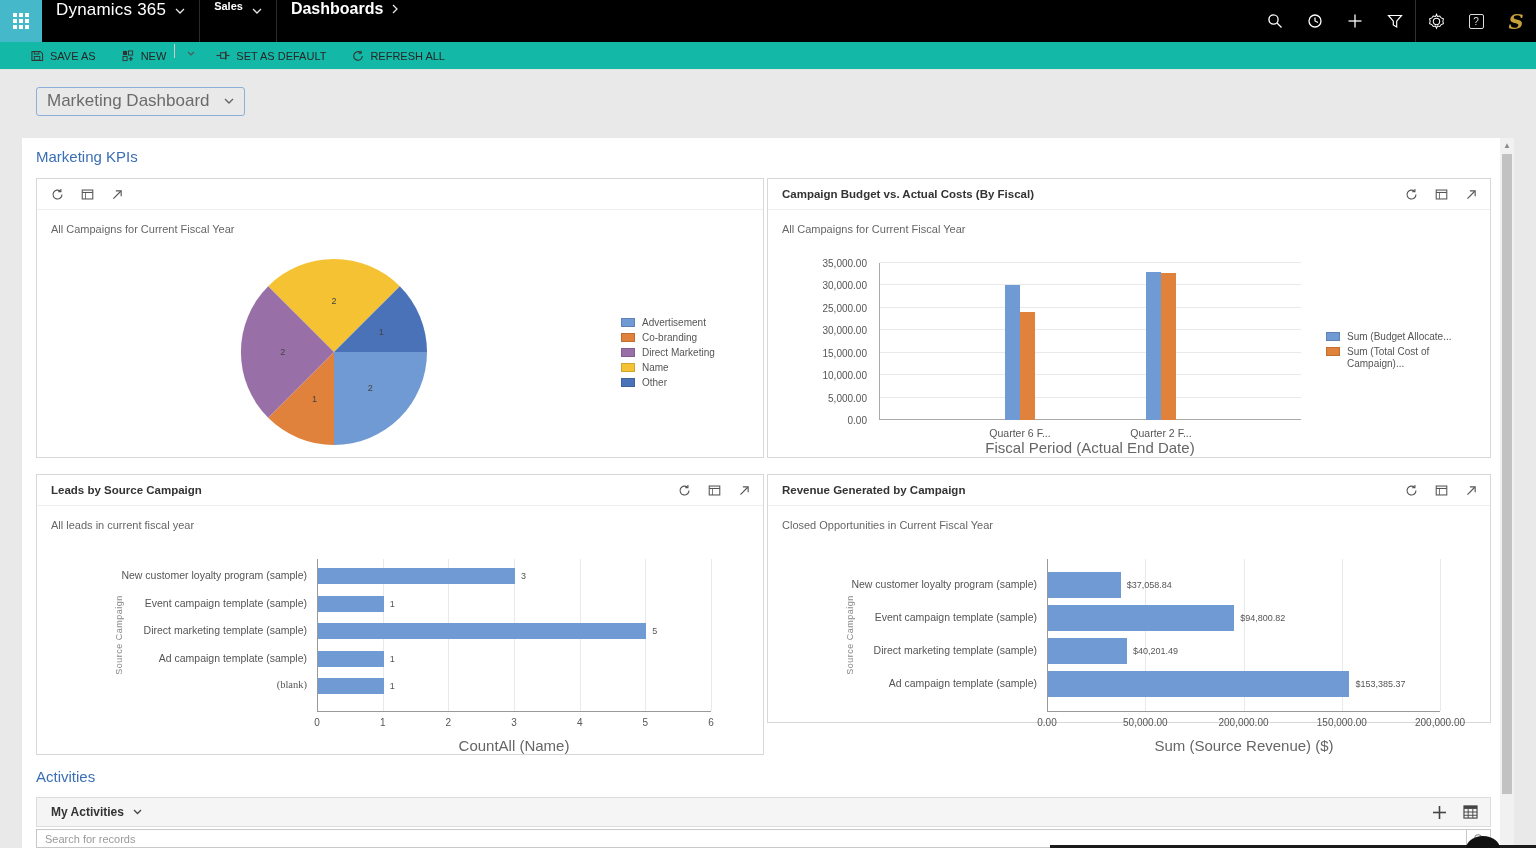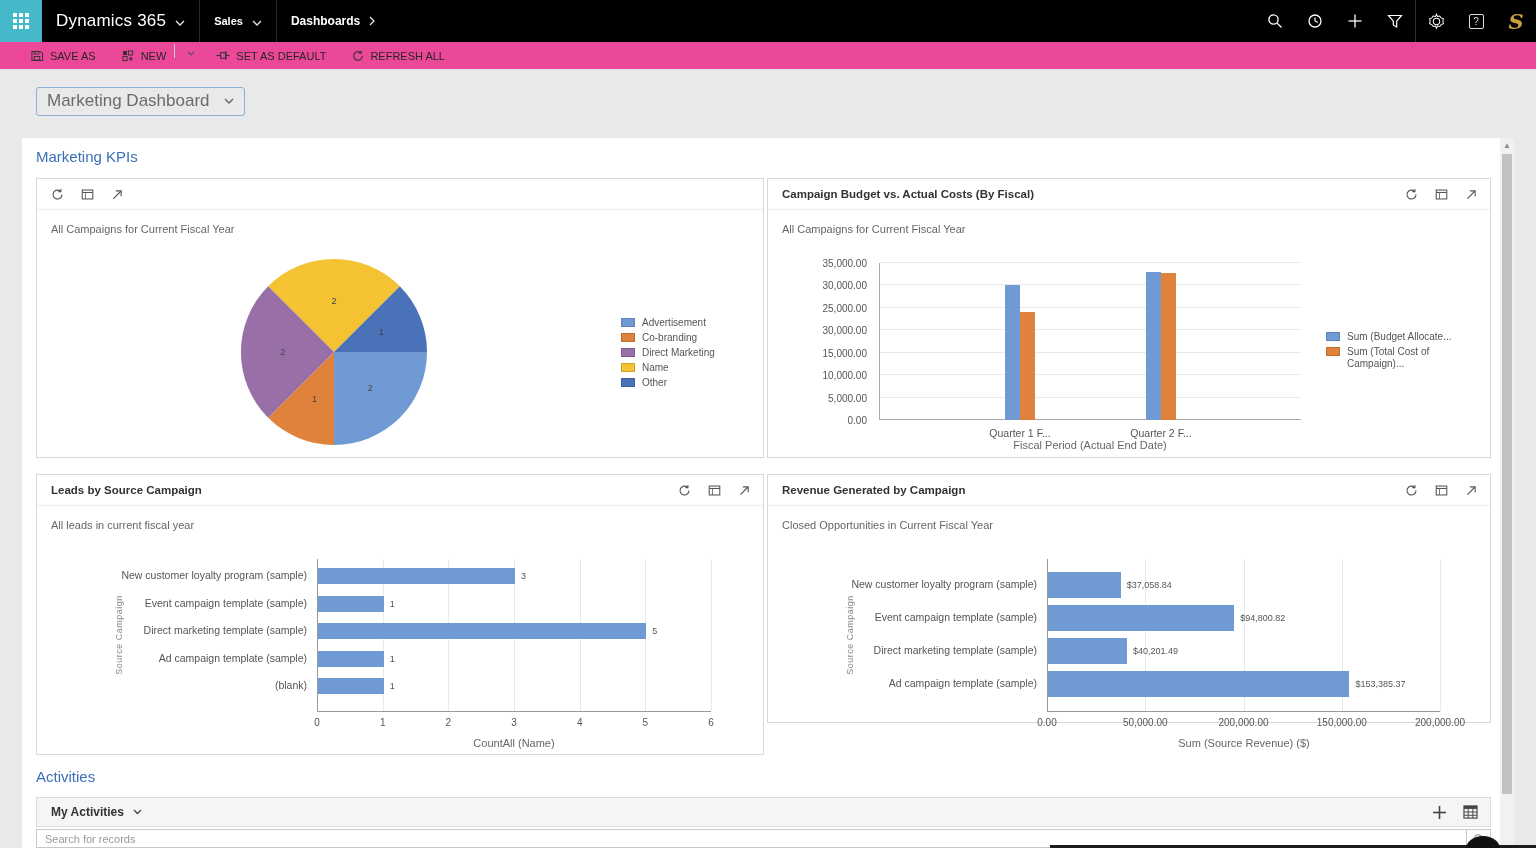--- a/index.html
+++ b/index.html
@@ -4,33 +4,33 @@
 <style>
   * { box-sizing: border-box; margin: 0; padding: 0; }
   html,body { width:1536px; height:848px; overflow:hidden; }
   body { font-family:"Liberation Sans", sans-serif; background:#e9e9e9; position:relative; }
 
   
   .topnav { position:absolute; top:0; left:0; width:100%; height:42px; background:#000; display:flex; align-items:stretch; color:#fff; z-index:10;}
   .waffle { width:42px; height:42px; background:#45b9c9; display:flex; align-items:center; justify-content:center; cursor:pointer;}
   .waffle-grid { display:grid; grid-template-columns:repeat(3,4px); grid-template-rows:repeat(3,4px); gap:2px;}
   .waffle-grid i { background:#fff; }
-  .nav-seg { display:flex; align-items:center; padding:0 14px; border-right:1px solid #2a2a2a; cursor:pointer;}
+  .nav-seg { display:flex; align-items:flex-start; padding:0 14px; border-right:1px solid #2a2a2a; cursor:pointer;}
   .app-name { font-size:17px; font-weight:400; letter-spacing:.2px; }
   .area-name { font-size:11px; font-weight:700; }
-  .crumb { font-size:12px; font-weight:700; }
+  .crumb { font-size:16px; font-weight:700; }
   .chev { margin-left:9px; opacity:.9; }
   .nav-right { margin-left:auto; display:flex; align-items:center; }
   .nav-icon { width:40px; height:42px; display:flex; align-items:center; justify-content:center; cursor:pointer; }
   .nav-divider { width:1px; height:42px; background:#2f2f2f; }
   .help-box { width:15px; height:15px; border:1px solid #ddd; border-radius:2px; font-size:10px; display:flex; align-items:center; justify-content:center; color:#ddd;}
   .s-logo { font-family:"DejaVu Serif", serif; font-style:italic; font-weight:700; font-size:21px; color:#c9a13b; }
 
   
-  .cmdbar { position:absolute; top:42px; left:0; width:100%; height:28px; background:#ec4899; border-bottom:1px solid #e3e3e3; display:flex; align-items:flex-start; padding-left:18px; z-index:9;}
+  .cmdbar { position:absolute; top:42px; left:0; width:100%; height:28px; background:#14b8a6; border-bottom:1px solid #e3e3e3; display:flex; align-items:flex-start; padding-left:18px; z-index:9;}
   .cmd { display:flex; align-items:center; gap:6px; font-size:11px; color:#262626; padding:0 13px; height:100%; cursor:pointer; white-space:nowrap;}
   .cmd svg { flex:0 0 auto; }
   .cmd-split { display:flex; align-items:center; color:#666; }
   .cmd-split .bar { width:1px; height:14px; background:#ccc; margin:0 4px; }
   .cmd-caret { padding:0 8px; cursor:pointer; }
 
   
   .title-select { position:absolute; top:87px; left:36px; display:flex; align-items:center; gap:14px; border:1px solid #8bafd9; border-radius:3px; padding:3px 10px 4px 10px; color:#6b6b6b; font-size:17px; cursor:pointer; background:transparent; z-index:5;}
 
   
@@ -57,21 +57,21 @@
 
   
   .yaxis { position:absolute; left:13px; top:84px; width:92px; height:157px; }
   .ytick { position:absolute; right:6px; font-size:10px; color:#555; white-space:nowrap; }
   .cplot { position:absolute; left:111px; top:84px; width:422px; height:157px; border-left:1px solid #aaa; }
   .gridline { position:absolute; left:0; width:100%; height:1px; background:#e9e9e9; }
   .gridline.base { background:#aaa; }
   .bargroup { position:absolute; bottom:0; transform:translateX(-50%); display:flex; align-items:flex-end; }
   .cbar { width:15px; }
   .cat-label { position:absolute; top:164px; transform:translateX(-50%); width:150px; text-align:center; font-size:10.5px; color:#555;}
-  .axis-title { position:absolute; font-size:11px; color:#666; text-align:center; white-space:nowrap; transform:translateX(-50%);}
+  .axis-title { position:absolute; font-size:15px; color:#666; text-align:center; white-space:nowrap; transform:translateX(-50%);}
   .clegend { position:absolute; left:558px; top:152px; width:150px; }
 
   
   .hchart { position:absolute; left:14px; top:84px; width:694px; height:152px; }
   .vline { position:absolute; top:0; width:1px; height:152px; background:#e9e9e9; }
   .vline.base { background:#999; }
   .hbase { position:absolute; height:1px; background:#999; top:152px; }
   .hrow-label { position:absolute; text-align:right; font-size:10.5px; color:#555; white-space:nowrap; }
   .hbar { position:absolute; background:#6f9ad3; }
   .hval { position:absolute; font-size:9px; color:#555; white-space:nowrap; }
@@ -331,21 +331,21 @@
         <div class="gridline" style="bottom: 44.8571px;"></div>
         <div class="gridline" style="bottom: 67.2857px;"></div>
         <div class="gridline" style="bottom: 89.7143px;"></div>
         <div class="gridline" style="bottom: 112.143px;"></div>
         <div class="gridline" style="bottom: 134.571px;"></div>
         <div class="gridline" style="bottom: 157px;"></div>
         <div class="bargroup" style="left: 140px;">
           <div class="cbar" style="height: 134.6px; background: rgb(111, 154, 211);"></div>
           <div class="cbar" style="height: 107.7px; background: rgb(224, 129, 60);"></div>
         </div>
-        <div class="cat-label" style="left: 140px;">Quarter 1 F...</div>
+        <div class="cat-label" style="left: 140px;">Quarter 6 F...</div>
         <div class="bargroup" style="left: 281px;">
           <div class="cbar" style="height: 148px; background: rgb(111, 154, 211);"></div>
           <div class="cbar" style="height: 147.1px; background: rgb(224, 129, 60);"></div>
         </div>
         <div class="cat-label" style="left: 281px;">Quarter 2 F...</div>
       </div>
     <div class="axis-title" style="left:322px; top:260px;">Fiscal Period (Actual End Date)</div>
     <div class="clegend" id="budget-legend">
         <div class="leg-item">
           <span class="leg-swatch" style="background: rgb(111, 154, 211);"></span>
@@ -408,21 +408,21 @@
         <div class="hval" style="left: 470px; top: 12px;">3</div>
         <div class="hrow-label" style="left: 0px; width: 256px; top: 37.5px;">Event campaign template (sample)</div>
         <div class="hbar" style="left: 267px; width: 65.7px; height: 16px; top: 36.5px; background: rgb(111, 154, 211);"></div>
         <div class="hval" style="left: 338.7px; top: 39.5px;">1</div>
         <div class="hrow-label" style="left: 0px; width: 256px; top: 65px;">Direct marketing template (sample)</div>
         <div class="hbar" style="left: 267px; width: 328.3px; height: 16px; top: 64px; background: rgb(111, 154, 211);"></div>
         <div class="hval" style="left: 601.3px; top: 67px;">5</div>
         <div class="hrow-label" style="left: 0px; width: 256px; top: 92.5px;">Ad campaign template (sample)</div>
         <div class="hbar" style="left: 267px; width: 65.7px; height: 16px; top: 91.5px; background: rgb(111, 154, 211);"></div>
         <div class="hval" style="left: 338.7px; top: 94.5px;">1</div>
-        <div class="hrow-label" style="left: 0px; width: 256px; top: 120px;">(blank)</div>
+        <div class="hrow-label" style="left: 0px; width: 256px; top: 120px; font-family: Liberation Serif, serif;">(blank)</div>
         <div class="hbar" style="left: 267px; width: 65.7px; height: 16px; top: 119px; background: rgb(111, 154, 211);"></div>
         <div class="hval" style="left: 338.7px; top: 122px;">1</div>
       </div>
     <div class="axis-title" style="left:477px; top:262px;">CountAll (Name)</div>
   </div>
 
   <div class="panel" style="left:745px; top:336px; width:724px; height:249px;">
     <div class="panel-h">
       <span class="panel-title">Revenue Generated by Campaign</span>
       <span class="panel-icons">

